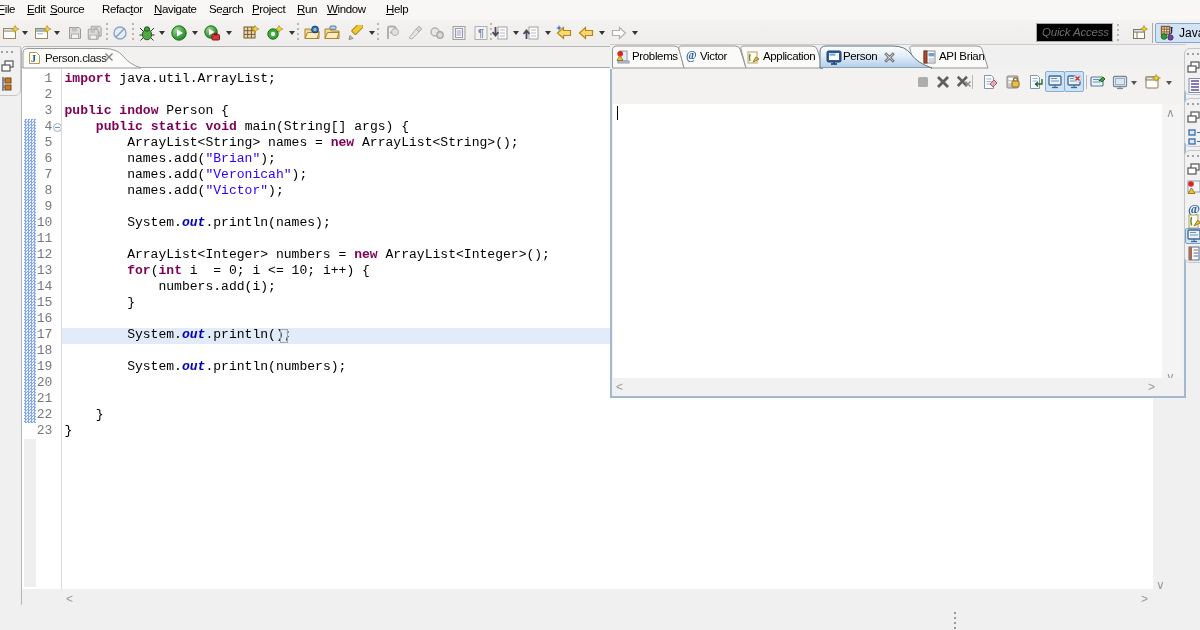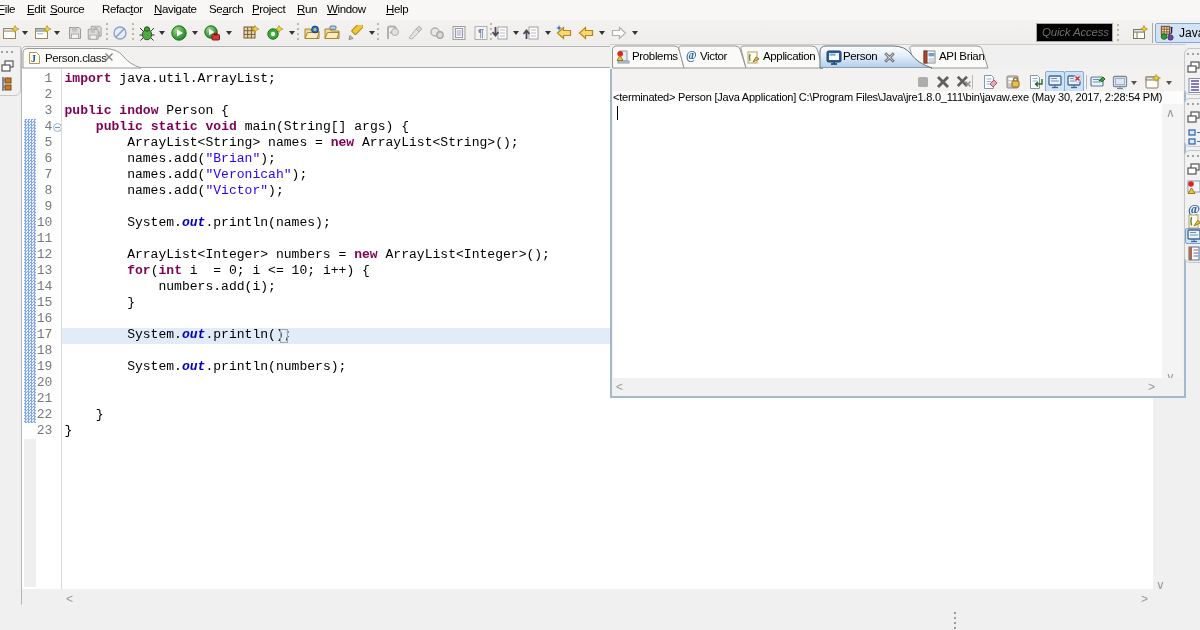--- a/index.html
+++ b/index.html
@@ -499,21 +499,20 @@
         </svg>
 <div class="dd" style="left:521px;top:37px;border-top-color:#555"></div>
 <svg class="abs" style="left:535px;top:30px;width:16px;height:16px" viewBox="0 0 16 16">
           <rect x="1" y="3" width="12" height="11" rx="1" fill="#fff" stroke="#8a7a4a"></rect>
           <rect x="1" y="3" width="12" height="3" fill="#d8e8f8" stroke="#8a7a4a"></rect>
           <path d="M11,0.5 L12.5,3 L15.5,4 L12.5,5 L11,7.5 L10,5 L7.5,4 L10,3 Z" fill="#f3d22c" stroke="#a8922a" stroke-width="0.7"></path>
         </svg>
 <div class="dd" style="left:556px;top:37px;border-top-color:#555"></div>
 </div>
 
-  <div id="constatus">&lt;terminated&gt; Person [Java Application] C:\Program Files\Java\jre1.8.0_111\bin\javaw.exe (May 30, 2017, 2:28:54 PM)</div>
   <div id="context">
         <div id="caret"></div>
       </div>
   <div id="convsb"></div>
   <div class="chev" style="left:556px;top:62px">∧</div>
   <div class="chev" style="left:556px;top:326px">∨</div>
   <div id="conhsb"></div>
   <div class="chev" style="left:6px;top:336px">&lt;</div>
   <div class="chev" style="left:538px;top:336px">&gt;</div>
 </div>

